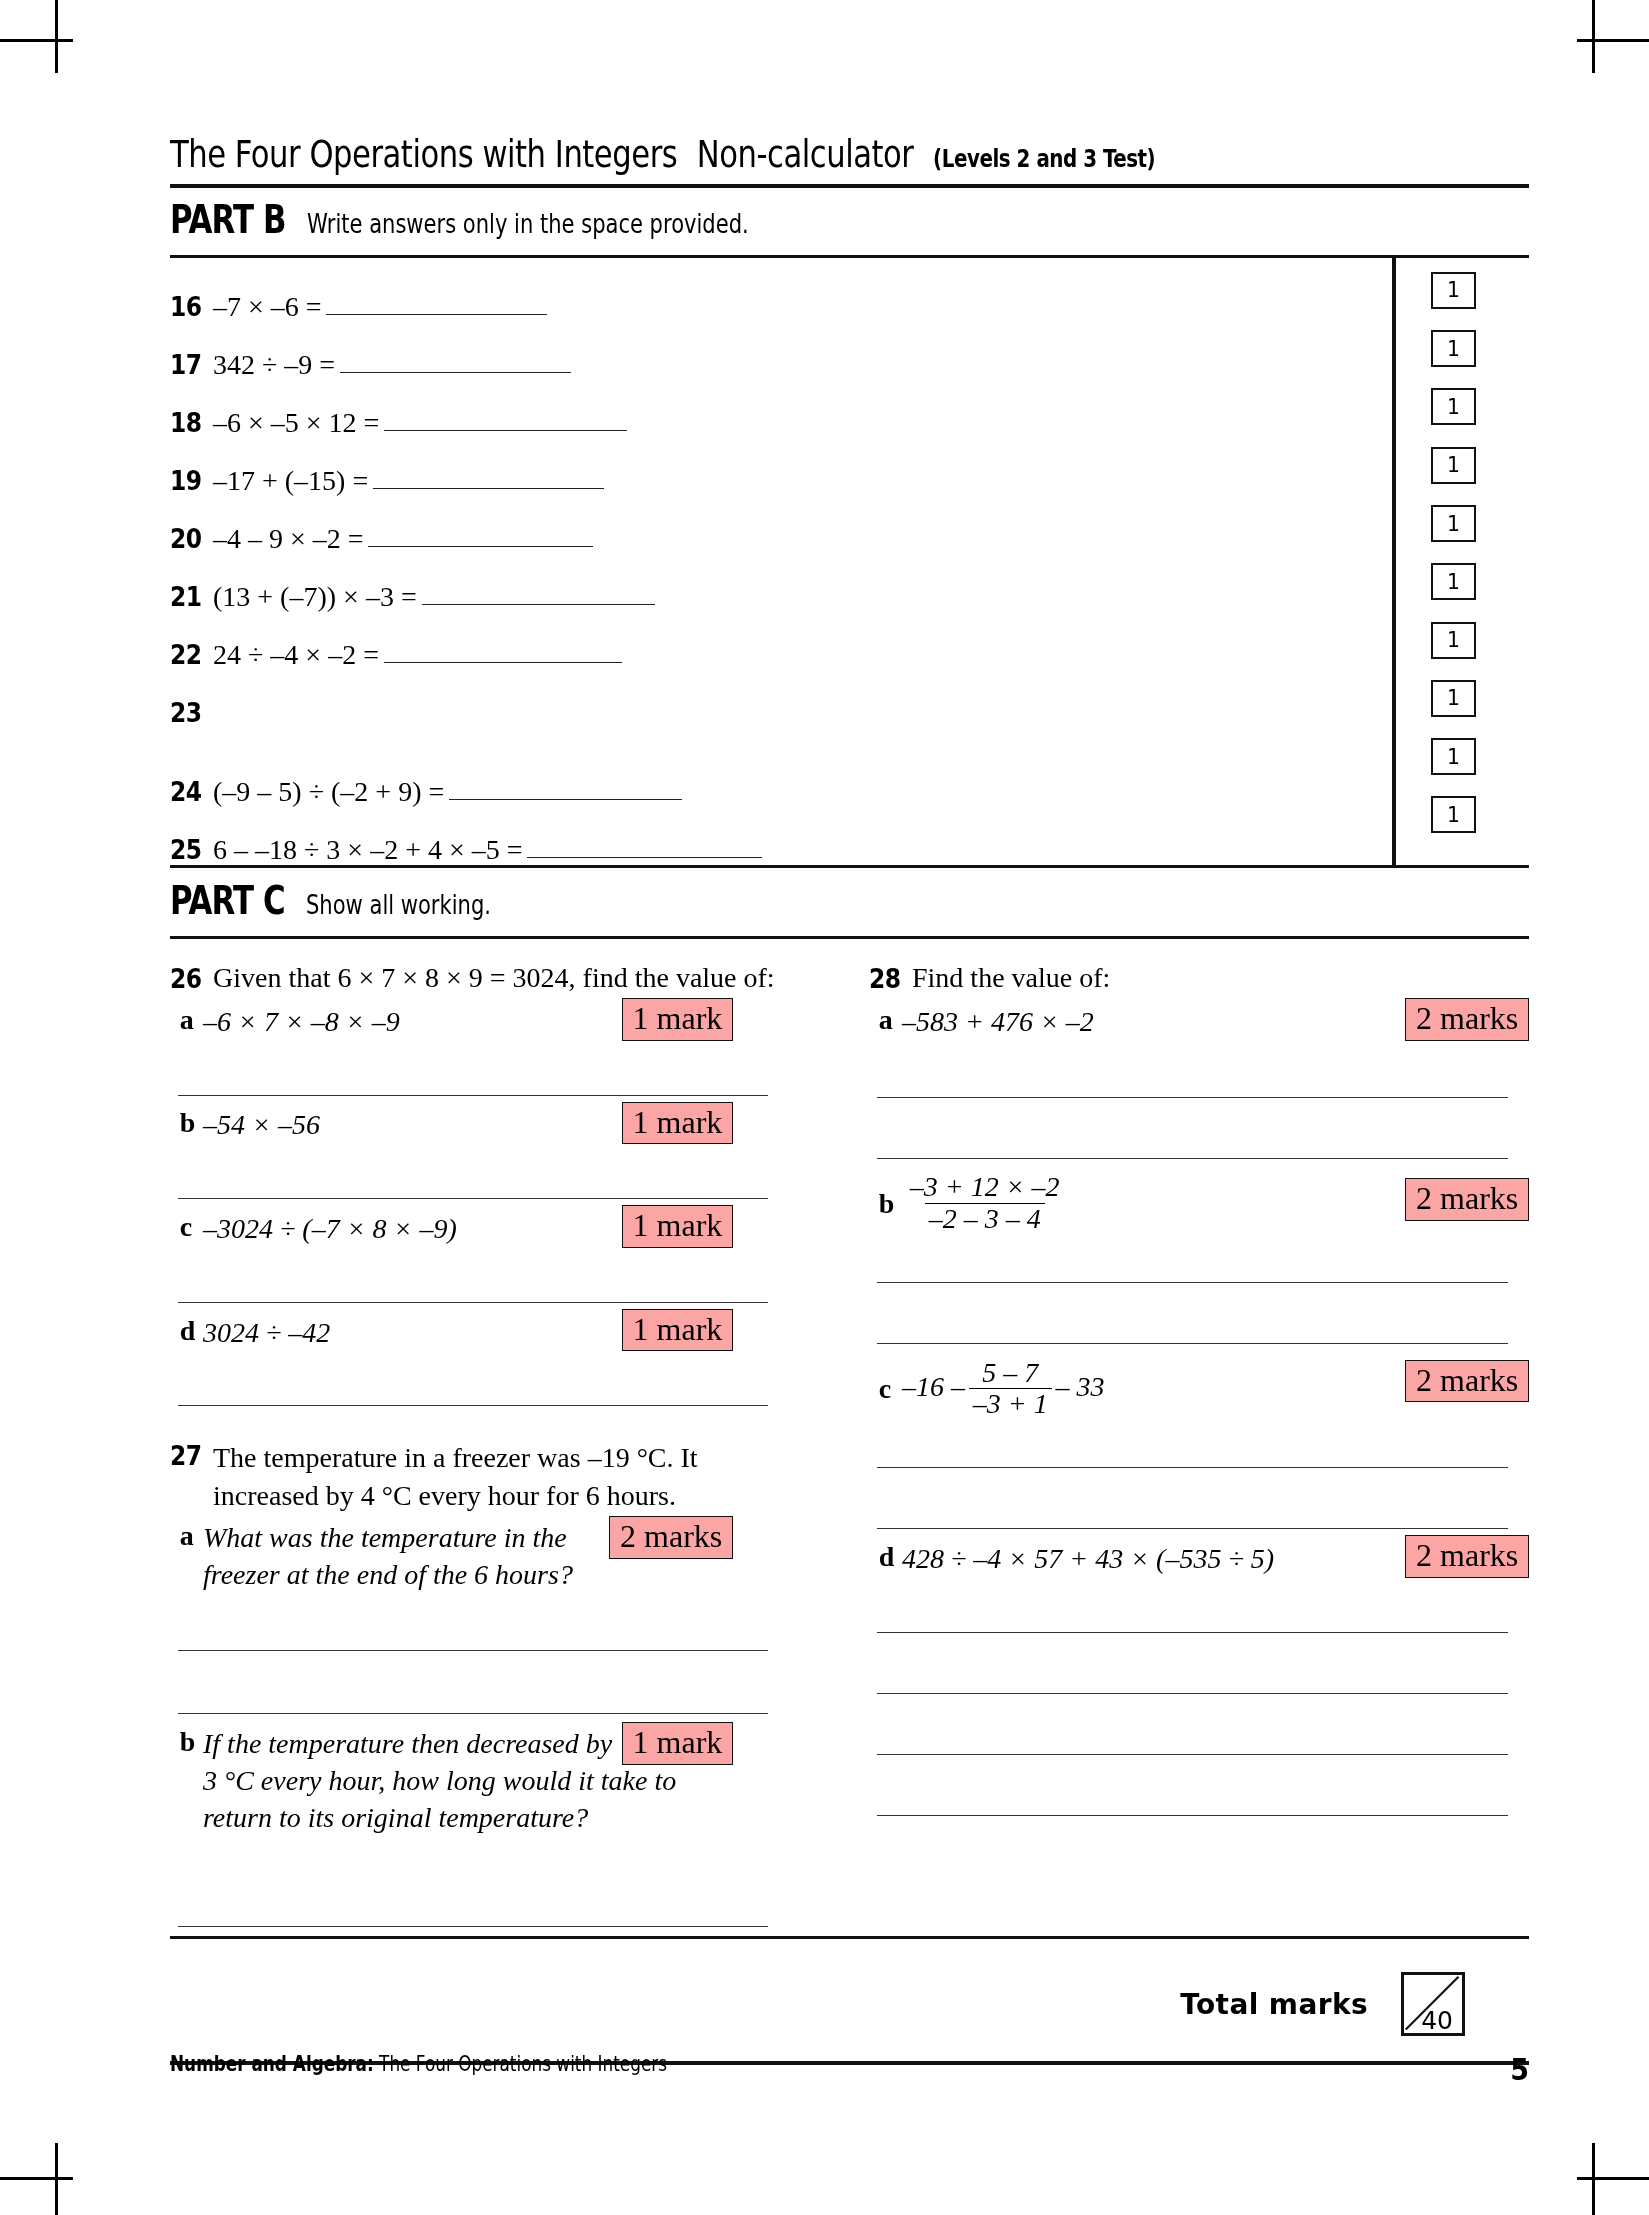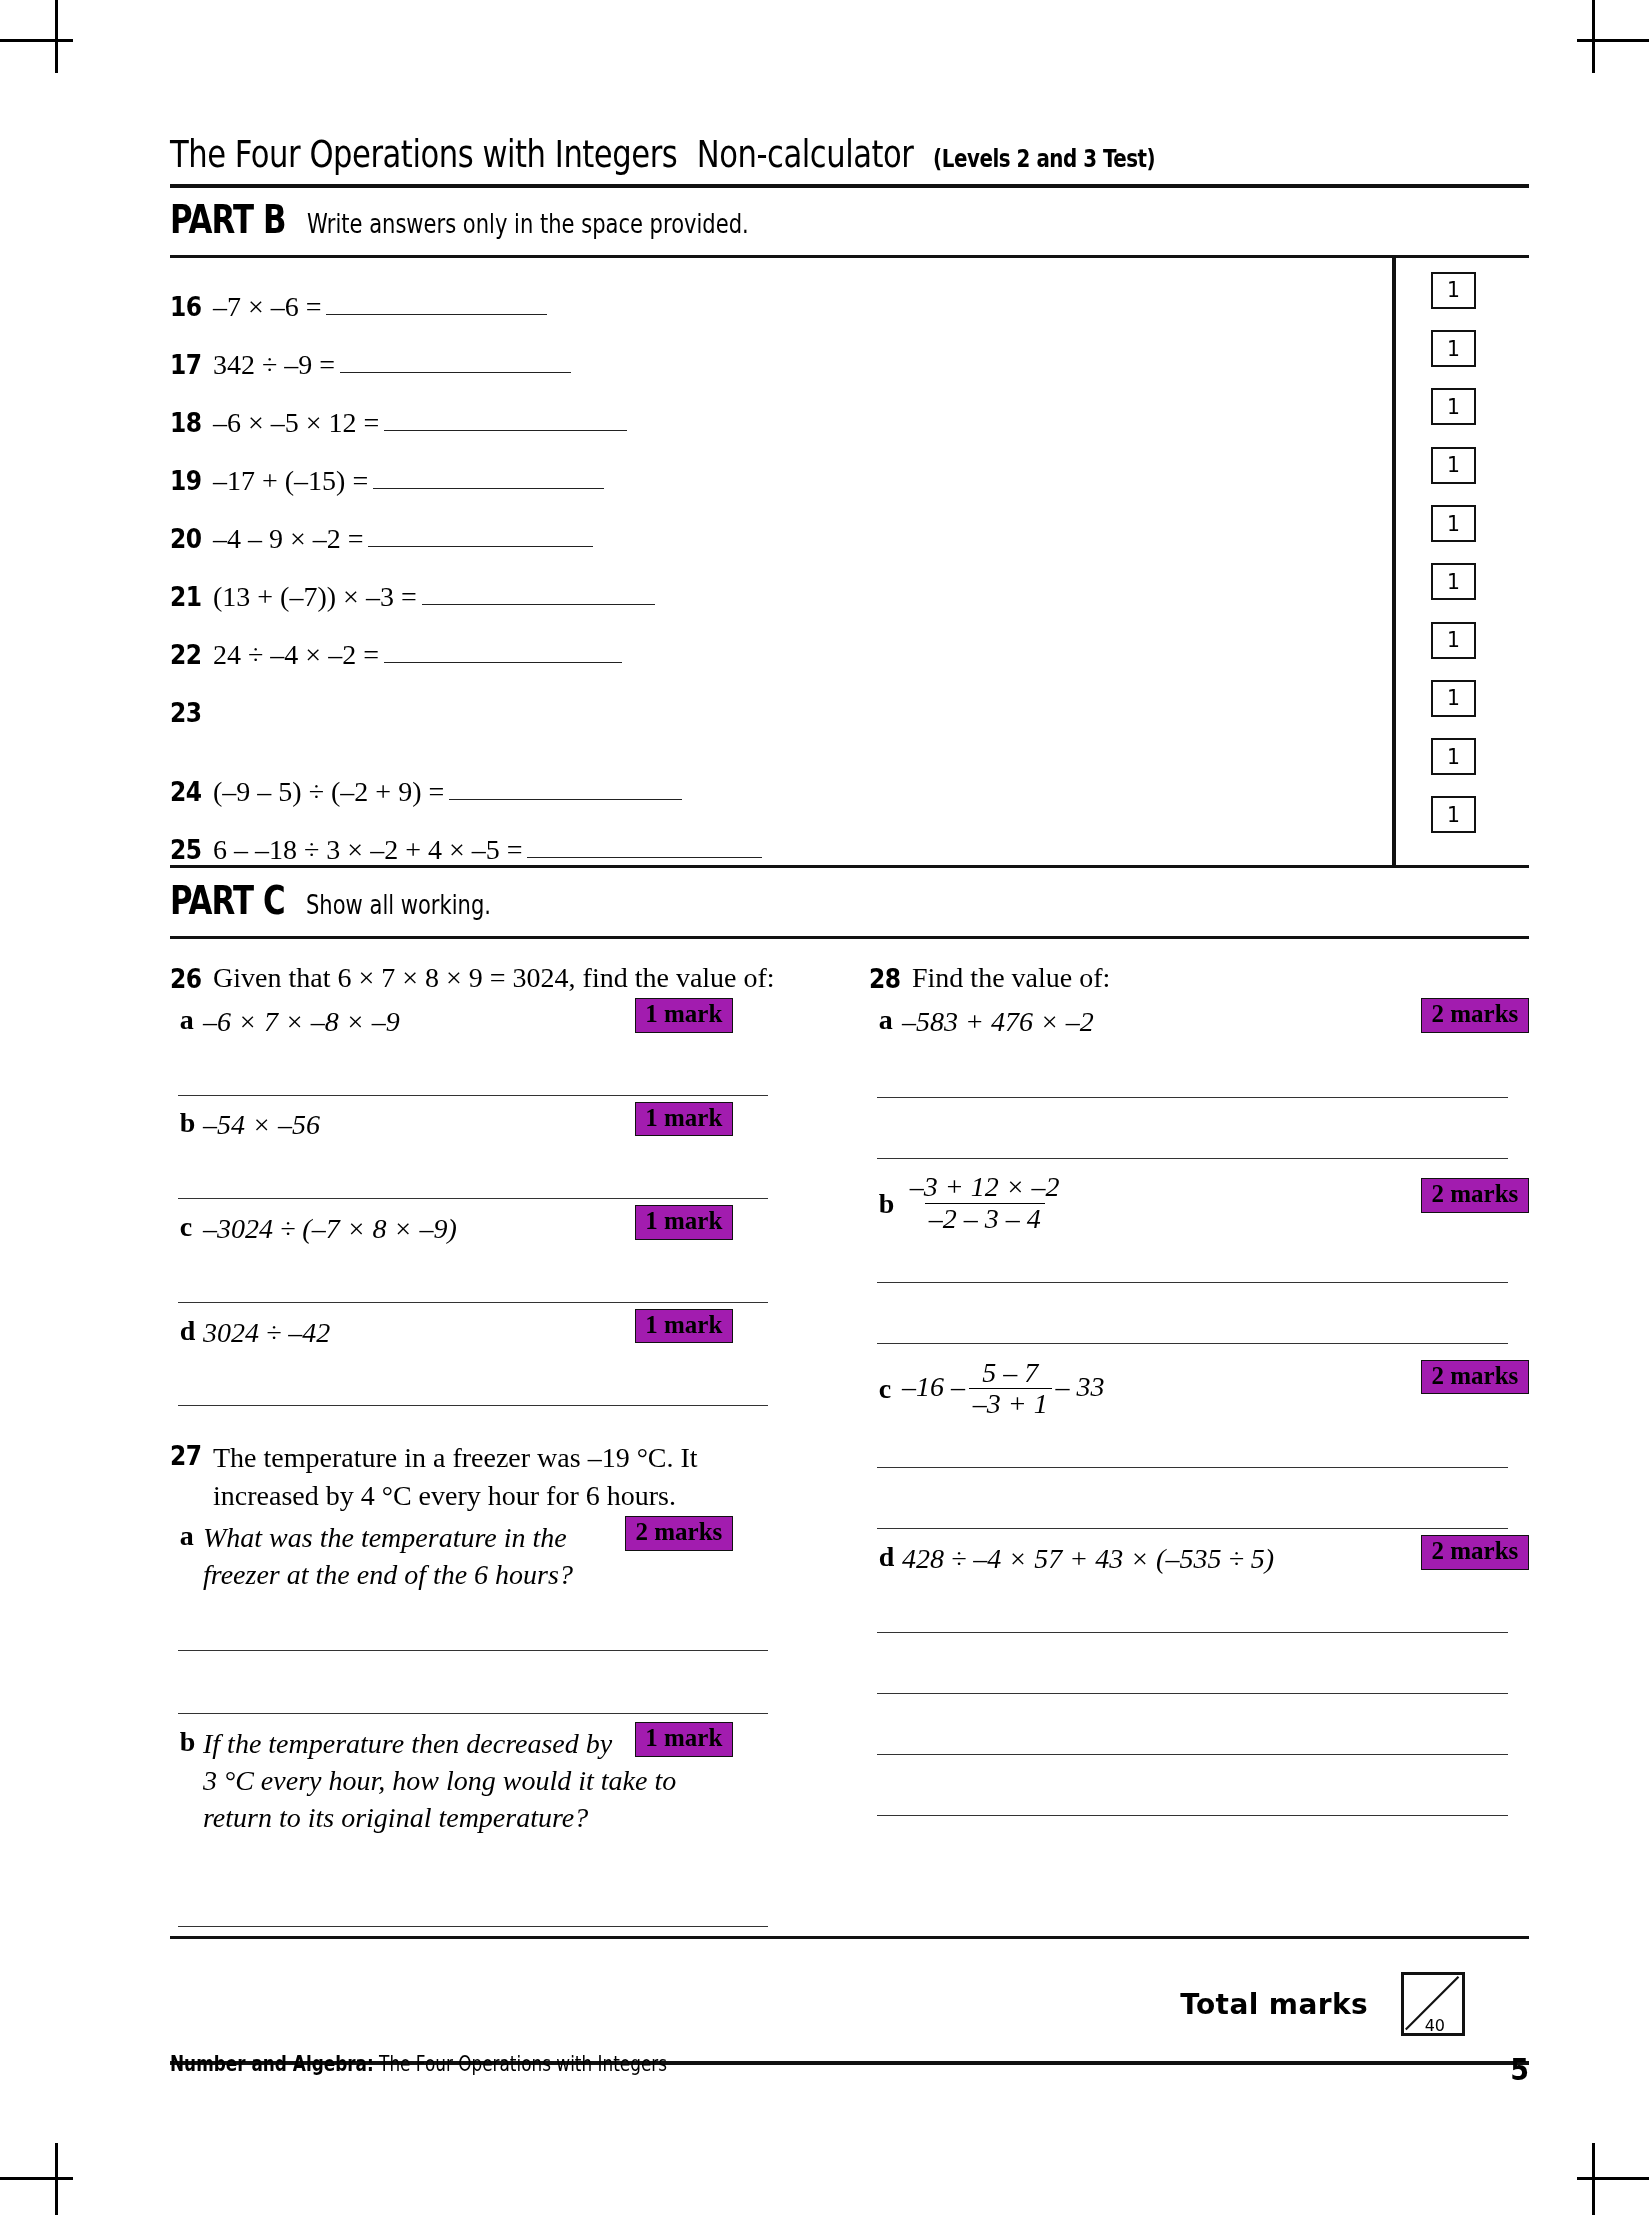--- a/index.html
+++ b/index.html
@@ -154,26 +154,25 @@
   }
   .sub .letter {
     font-weight:bold;
     width:33px; flex:0 0 33px;
     padding-left:9.7px;
   }
   .sub .body { flex:1 1 auto; line-height:1.32;font-style:italic; }
 
   .markbox {
     border:1.9px solid #111;
-    font-size:25px;
+    font-size:32px;
     padding:1px 9.7px 2.9px 9.7px;
-    background:#a21caf;
+    background:#fca5a5;
     white-space:nowrap;
     line-height:1.15;
-    font-weight:bold;
   }
   .markabs { position:absolute; }
 
   .wline { border-top:1.5px solid #333; }
 
   
   .totalrow {
     position:absolute;
     left:0; right:0;
     display:flex; align-items:center; justify-content:flex-end;
@@ -188,23 +187,23 @@
   .total-box {
     width:64px; height:64px;
     border:3.9px solid #111;
     position:relative;
     background:#fff;
   }
   .total-box .diag {
     position:absolute; left:0; top:0; width:100%; height:100%;
   }
   .total-box .val {
-    position:absolute; right:17px; bottom:-1.9px;
+    position:absolute; right:9px; bottom:-1.9px;
     font-family:"DejaVu Sans","Liberation Sans",sans-serif;
-    font-size:16px;
+    font-size:25px;
   }
 
   
   .footer {
     position:absolute;
     left:170px; right:121px;
     top:2052px;
     display:flex; align-items:flex-start; justify-content:space-between;
     font-family:"DejaVu Sans Condensed","Liberation Sans",sans-serif;
     font-stretch:condensed;

